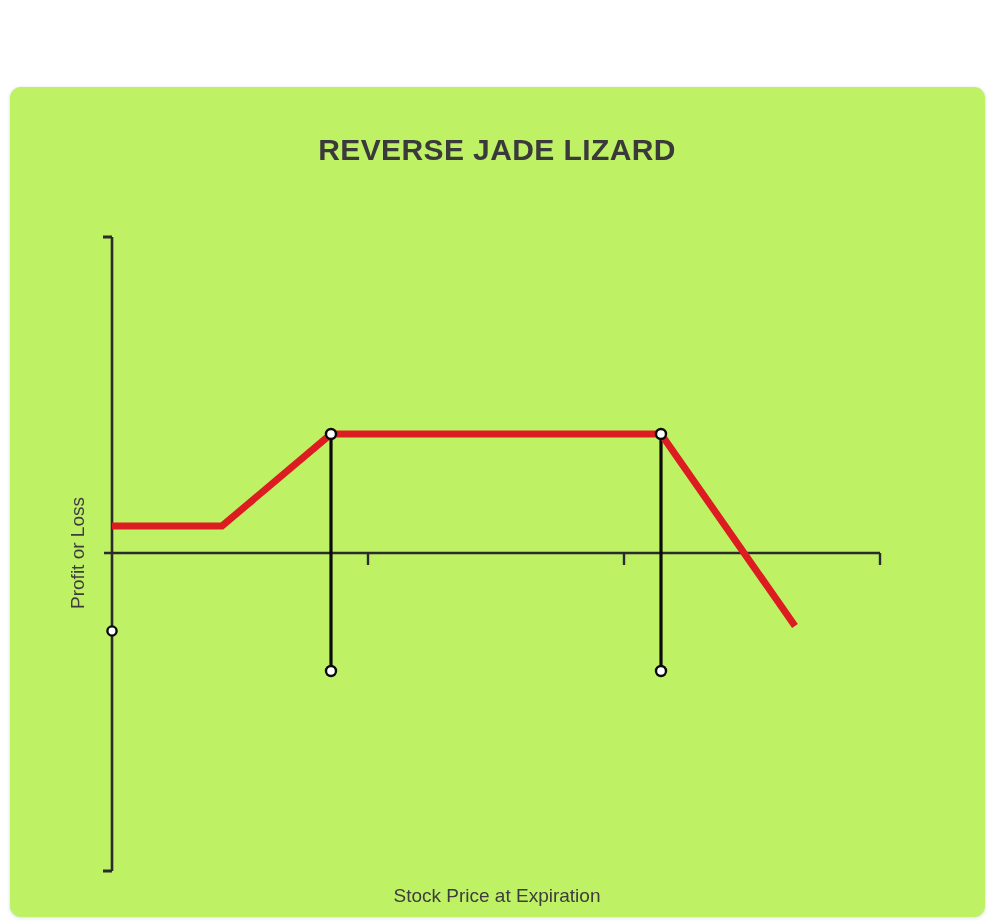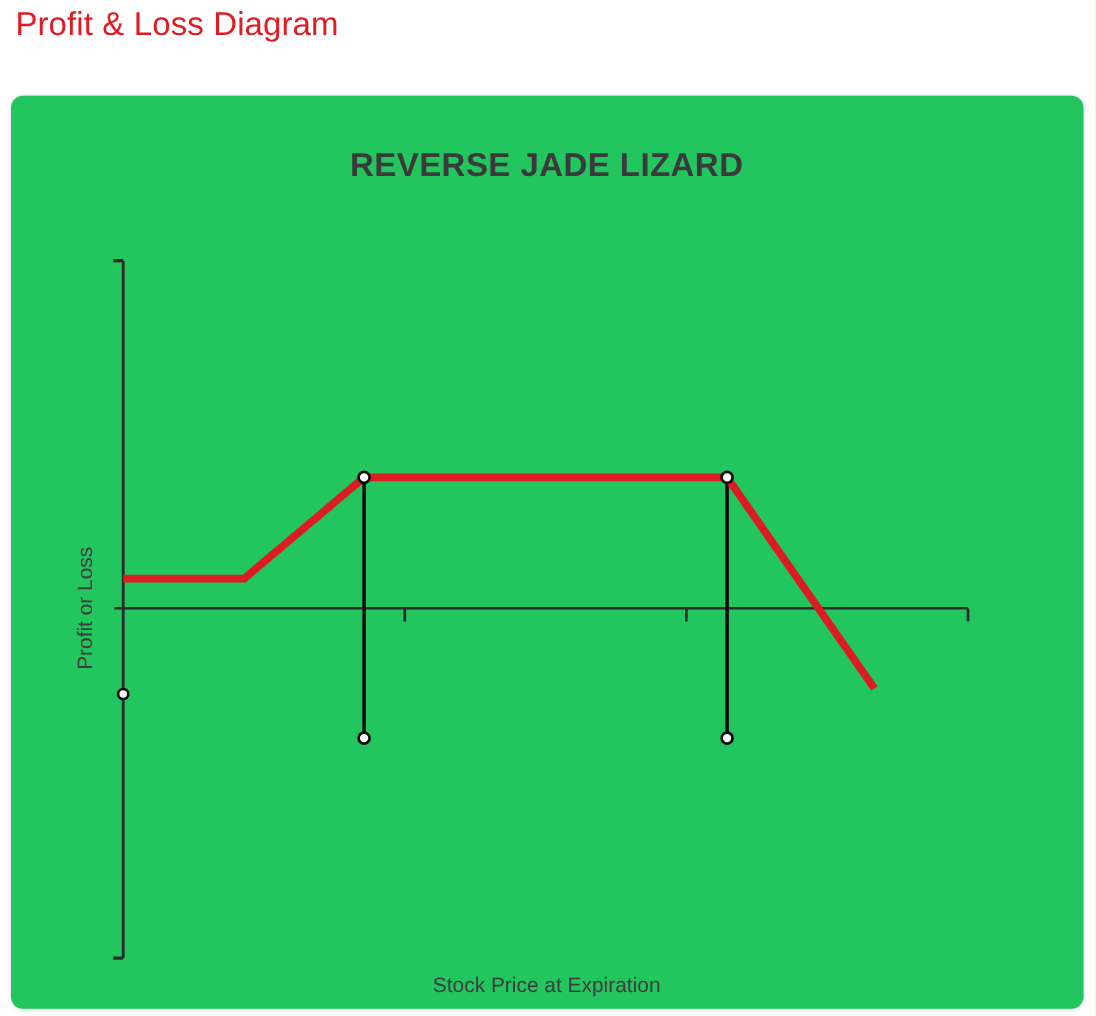--- a/index.html
+++ b/index.html
@@ -26,21 +26,21 @@
     color: #e01b22;
     letter-spacing: 0.1px;
     white-space: nowrap;
   }
   #chart-card {
     position: absolute;
     left: 10px;
     top: 87px;
     width: 975px;
     height: 830px;
-    background: #22c55e;
+    background: #bef264;
     border-radius: 11px;
     box-shadow: 0 1px 4px rgba(0,0,0,0.12), 0 0 2px rgba(0,0,0,0.06);
     overflow: hidden;
   }
   #chart-svg {
     position: absolute;
     left: 0;
     top: 0;
   }
   .axis-line { stroke: #2b2b2b; fill: none; }
@@ -68,21 +68,20 @@
     font-size: 19px;
     font-weight: 400;
     fill: #3d3d3d;
   }
 </style>
 </head>
 <body>
 
 <div id="page">
 
-  <div id="page-title" style="color: rgb(224, 27, 34);">Profit &amp; Loss Diagram</div>
 
   <div id="chart-card">
     <svg id="chart-svg" width="975" height="830" viewBox="0 0 975 830">
 
       <text class="chart-title" id="svg-chart-title" x="487" y="73" text-anchor="middle">REVERSE JADE LIZARD</text>
 
       <g>
         <line id="x-axis" class="axis-line" stroke-width="2.4" x1="94" x2="870" y1="466" y2="466" stroke="#2b2b2b"></line>
         <line id="y-axis" class="axis-line" stroke-width="2.6" x1="102" x2="102" y1="150" y2="784" stroke="#2b2b2b"></line>
         <g id="y-caps">

